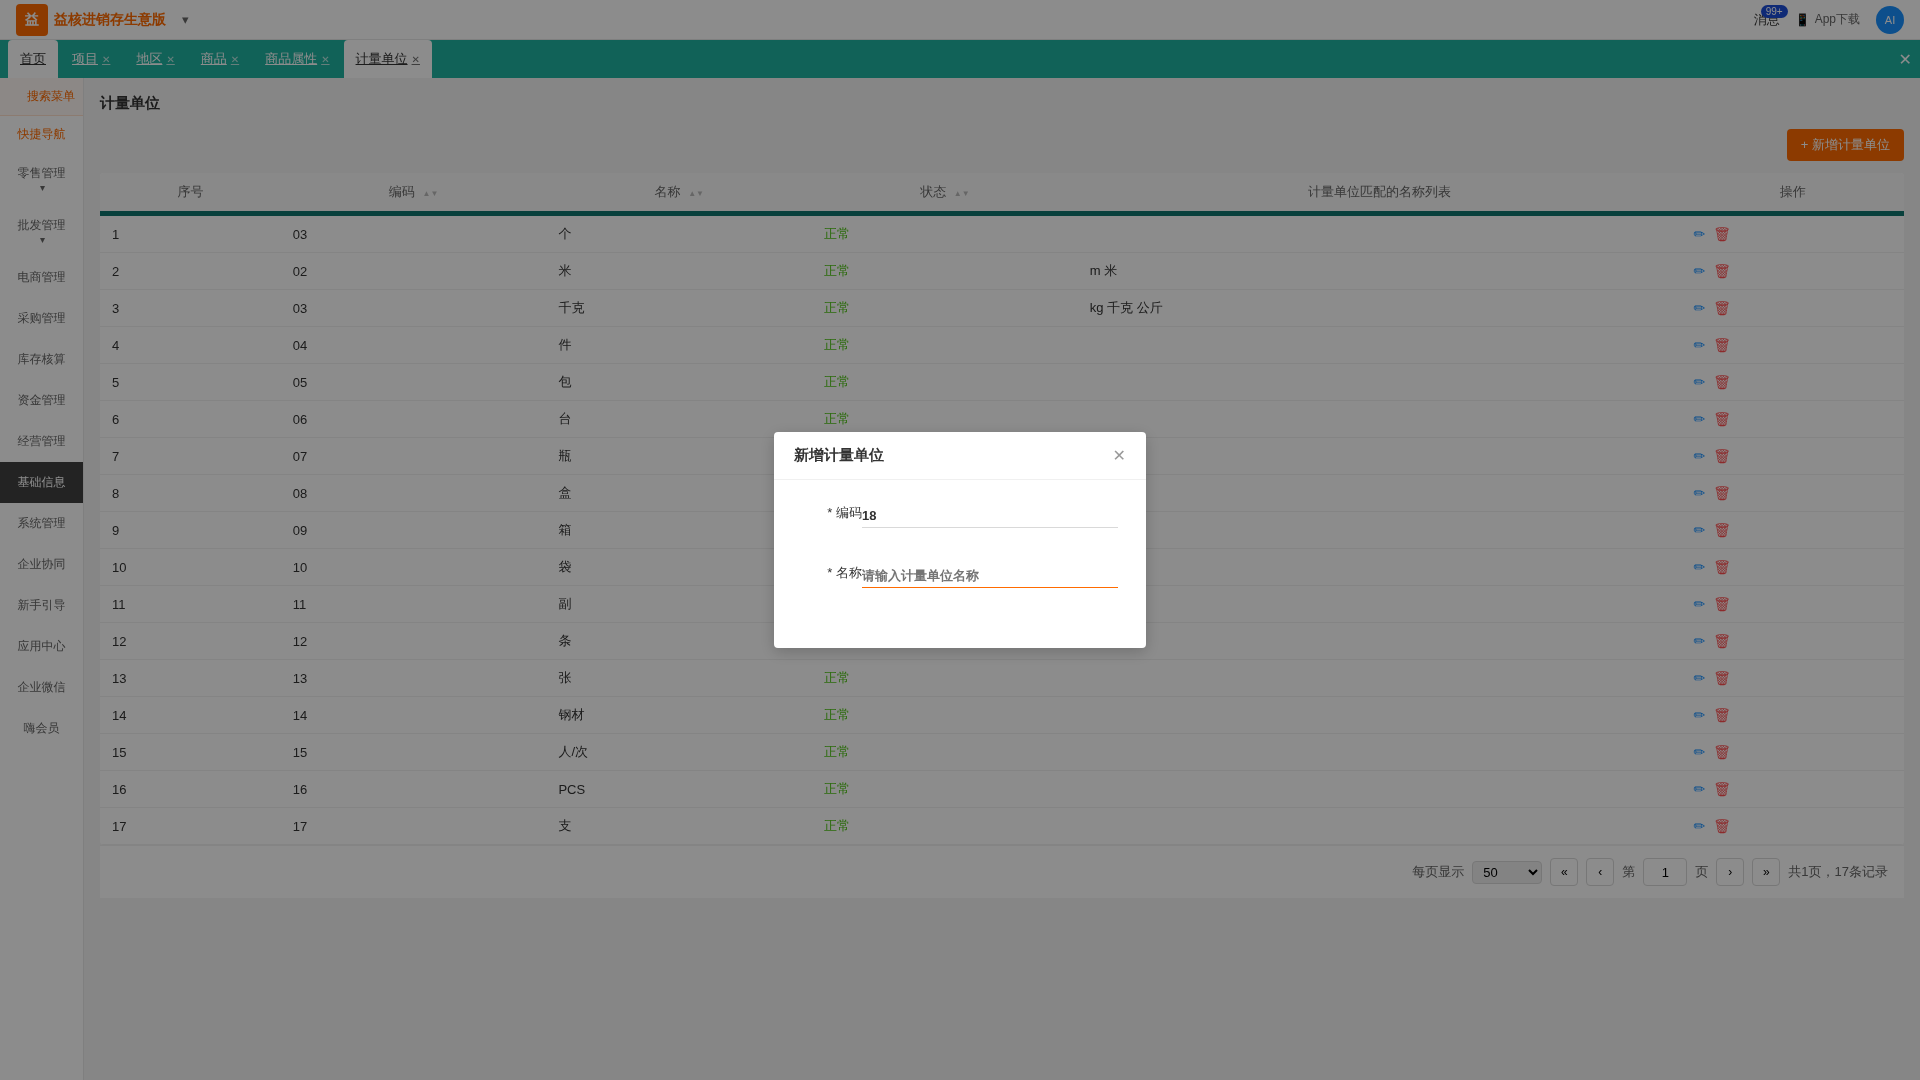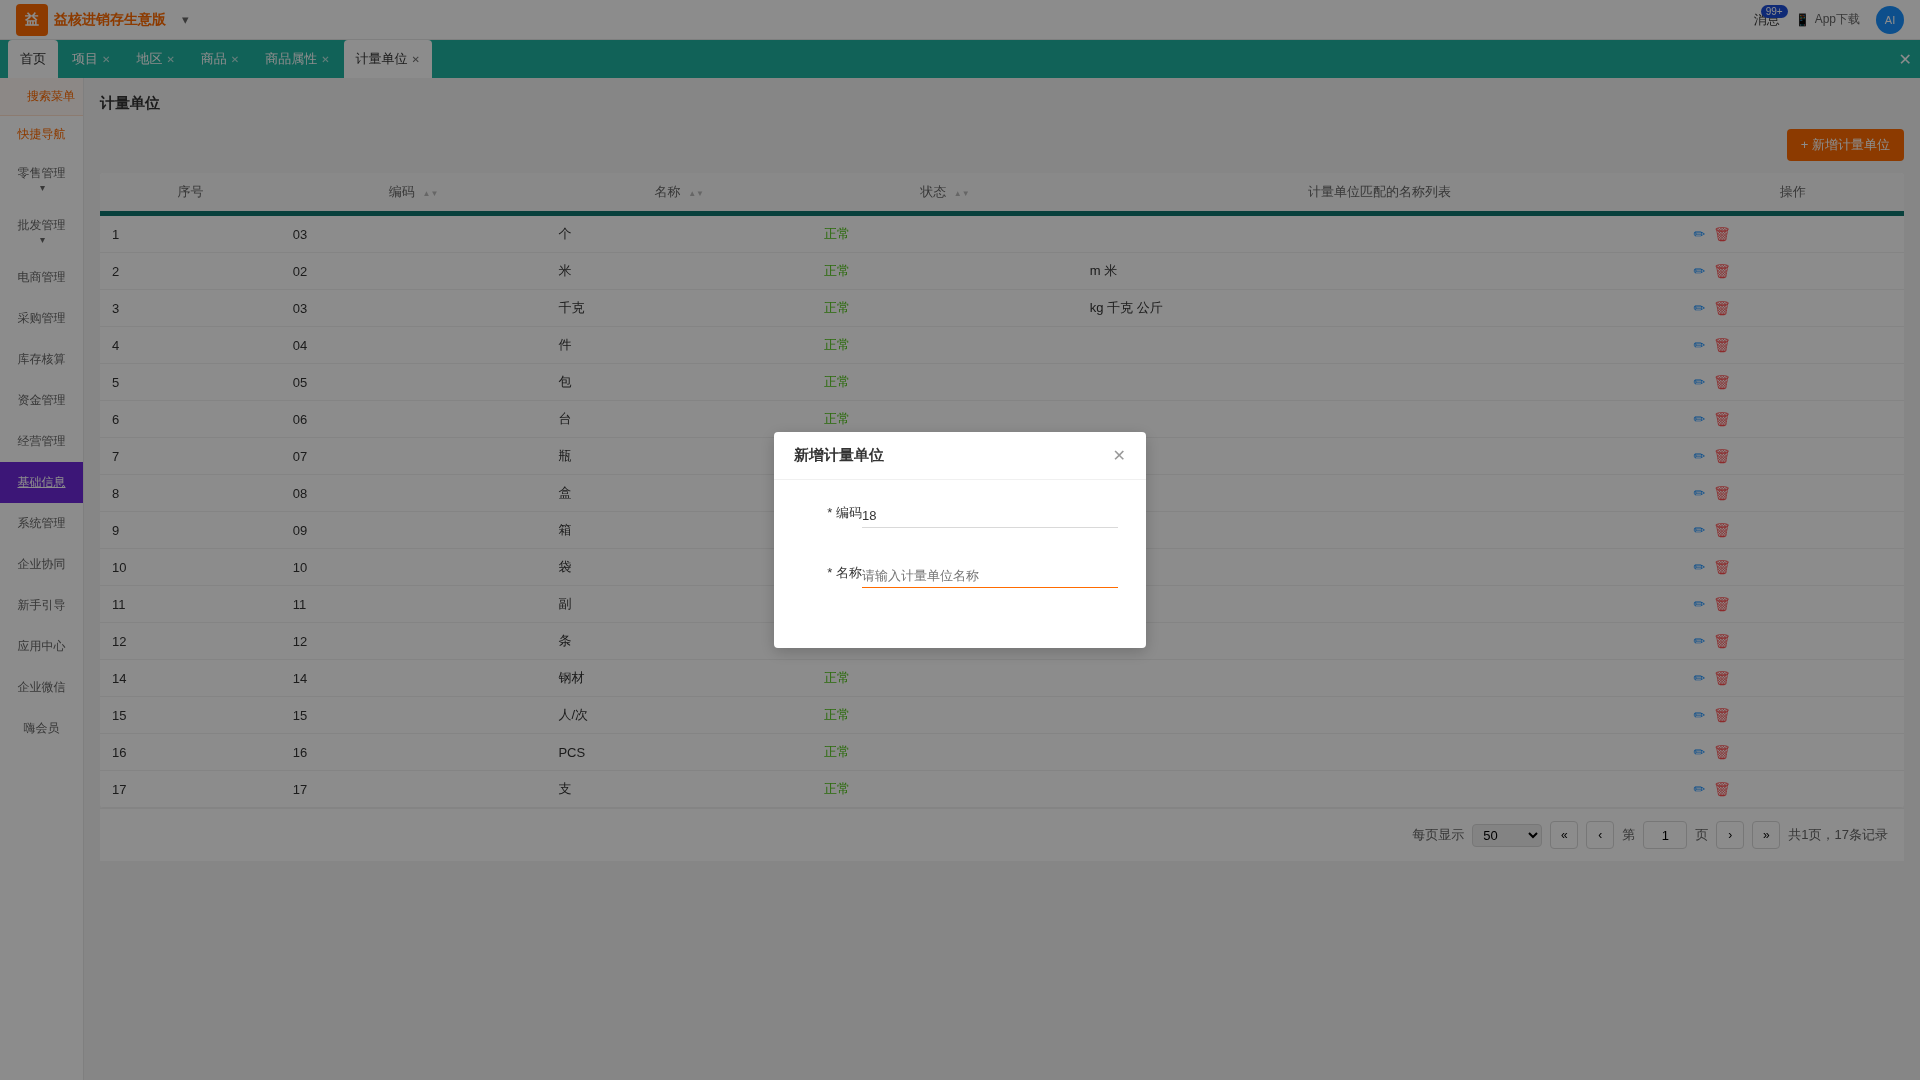--- a/index.html
+++ b/index.html
@@ -13,32 +13,32 @@
     .logo-icon { width: 32px; height: 32px; background: #ff6b00; border-radius: 4px; display: flex; align-items: center; justify-content: center; color: white; font-weight: bold; font-size: 14px; }
     .logo-text { font-size: 14px; color: #ff6b00; font-weight: bold; }
     .top-bar-right { display: flex; align-items: center; gap: 16px; }
     .notification-area { display: flex; align-items: center; gap: 4px; cursor: pointer; position: relative; }
     .notification-badge { background: #1d4ed8; color: white; border-radius: 10px; font-size: 10px; padding: 1px 5px; position: absolute; top: -6px; right: -8px; }
     .app-download { display: flex; align-items: center; gap: 4px; font-size: 12px; color: #666; cursor: pointer; }
     .user-avatar { width: 28px; height: 28px; background: #1890ff; border-radius: 50%; display: flex; align-items: center; justify-content: center; color: white; font-size: 11px; }
 
     
     .tab-bar { height: 38px; background: #20b2a0; display: flex; align-items: center; padding: 0 8px; flex-shrink: 0; gap: 2px; position: relative; }
-    .tab { display: flex; align-items: center; padding: 19px 12px; border-radius: 4px 4px 0 0; font-size: 13px; cursor: pointer; gap: 4px; color: white; background: transparent; height: 32px; }
+    .tab { display: flex; align-items: center; padding: 19px 12px; border-radius: 4px 4px 0 0; font-size: 13px; cursor: pointer; gap: 4px; color: white; background: transparent; height: 32px; text-decoration: underline; }
     .tab.active { background: #fff; color: #333; }
     .tab-close { font-size: 10px; cursor: pointer; opacity: 0.7; }
     .tab-bar-close { position: absolute; right: 8px; color: white; cursor: pointer; font-size: 16px; }
 
     
     .main-area { display: flex; flex: 1; overflow: hidden; }
 
     
     .sidebar { width: 84px; background: #fff; border-right: 1px solid #e8e8e8; display: flex; flex-direction: column; overflow-y: auto; flex-shrink: 0; }
     .sidebar-item { padding: 12px 8px; text-align: center; cursor: pointer; font-size: 12px; color: #666; display: flex; flex-direction: column; align-items: center; }
-    .sidebar-item.active { background: #6d28d9; color: white; text-decoration: underline; }
+    .sidebar-item.active { background: #404040; color: white; }
     .sidebar-arrow { font-size: 10px; margin-left: 2px; }
     .search-menu { background: #fff8f5; color: #ff6b00; font-size: 12px; padding: 10px 8px; text-align: right; cursor: pointer; border-bottom: 1px solid #ffe0cc; }
     .quick-nav { color: #ff6b00; background: #fff; padding: 10px 8px; text-align: center; font-size: 12px; cursor: pointer; }
 
     
     .content-area { flex: 1; padding: 16px; overflow-y: auto; background: #f5f5f5; position: relative; }
     .page-title { font-size: 15px; font-weight: 600; color: #333; margin-bottom: 16px; }
     .toolbar { display: flex; justify-content: flex-end; margin-bottom: 12px; }
     .add-btn { background: #ff6b00; color: white; border: none; padding: 7px 14px; border-radius: 4px; cursor: pointer; font-size: 13px; }
 
@@ -64,21 +64,21 @@
 
     
     .modal-overlay { position: fixed; top: 0; left: 0; right: 0; bottom: 0; background: rgba(0,0,0,0.45); z-index: 1000; display: flex; align-items: center; justify-content: center; }
     .modal { background: #fff; border-radius: 4px; width: 372px; box-shadow: 0 4px 16px rgba(0,0,0,0.2); overflow: hidden; }
     .modal-header { display: flex; align-items: center; justify-content: space-between; padding: 14px 20px; border-bottom: 1px solid #f0f0f0; }
     .modal-title { font-size: 15px; font-weight: 600; color: #333; }
     .modal-close { cursor: pointer; color: #999; font-size: 16px; }
     .modal-body { padding: 24px 28px; }
     .form-row { display: flex; align-items: flex-start; margin-bottom: 36px; }
     .form-label { width: 60px; text-align: right; font-size: 13px; color: #333; flex-shrink: 0; }
-    .form-input { flex: 1; border: none; border-bottom: 1px solid #d9d9d9; outline: none; padding: 4px 0; font-size: 13px; color: #333; }
+    .form-input { flex: 1; border: none; border-bottom: 1px solid #d9d9d9; outline: none; padding: 4px 0; font-size: 13px; color: #333; font-weight: bold; }
     .form-input.active-input { border-bottom-color: #ff6b00; }
     .modal-footer { display: flex; justify-content: center; gap: 12px; padding: 16px 20px 20px; }
     .btn-cancel { padding: 7px 20px; border: 1px solid #d9d9d9; background: #fff; color: #333; border-radius: 4px; cursor: pointer; font-size: 13px; }
     .btn-save { padding: 7px 20px; border: none; background: #ff6b00; color: white; border-radius: 4px; cursor: pointer; font-size: 13px; }
     .btn-save-new { padding: 7px 20px; border: none; background: #ff6b00; color: white; border-radius: 4px; cursor: pointer; font-size: 13px; }
     .company-dropdown { display: flex; align-items: center; gap: 4px; cursor: pointer; font-size: 13px; color: #666; padding: 4px 8px; }
   </style>
 </head>
 <body>
 
@@ -362,20 +362,33 @@
       <td><span class="status-normal">正常</span></td>
       <td></td>
       <td>
         <div class="action-icons">
           <span class="action-icon">✏</span>
           <span class="action-icon delete">🗑</span>
         </div>
       </td>
     </tr>
               <tr>
+      <td>13</td>
+      <td>13</td>
+      <td>张</td>
+      <td><span class="status-normal">正常</span></td>
+      <td></td>
+      <td>
+        <div class="action-icons">
+          <span class="action-icon">✏</span>
+          <span class="action-icon delete">🗑</span>
+        </div>
+      </td>
+    </tr>
+              <tr>
       <td>14</td>
       <td>14</td>
       <td>钢材</td>
       <td><span class="status-normal">正常</span></td>
       <td></td>
       <td>
         <div class="action-icons">
           <span class="action-icon">✏</span>
           <span class="action-icon delete">🗑</span>
         </div>

